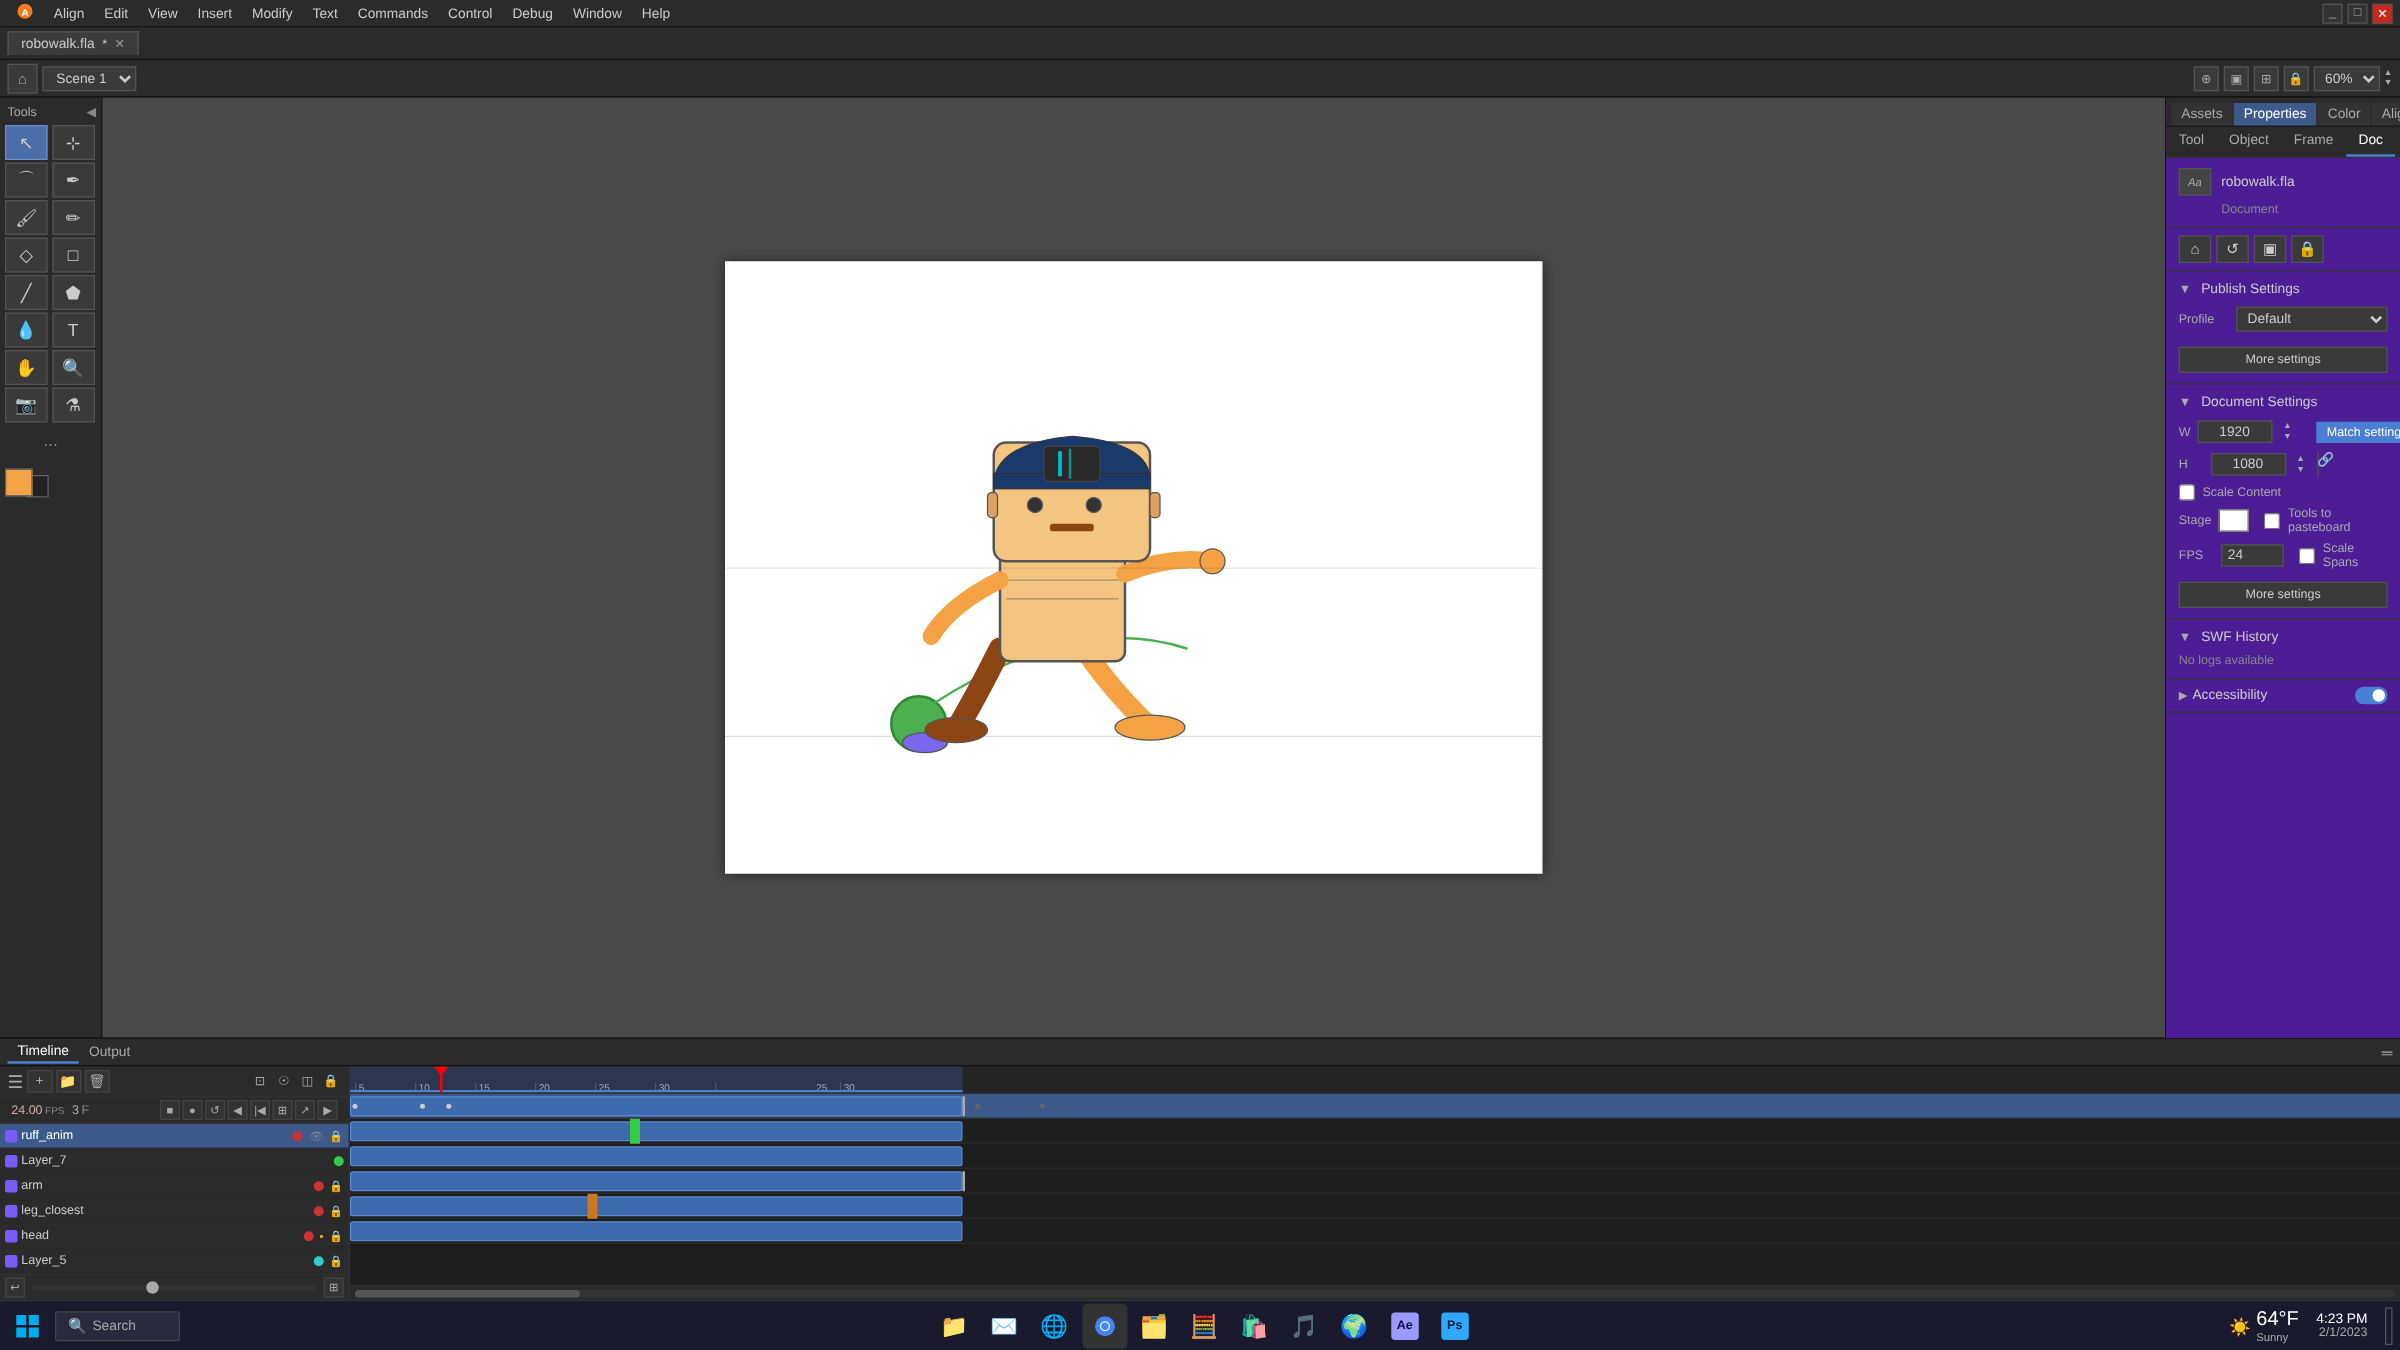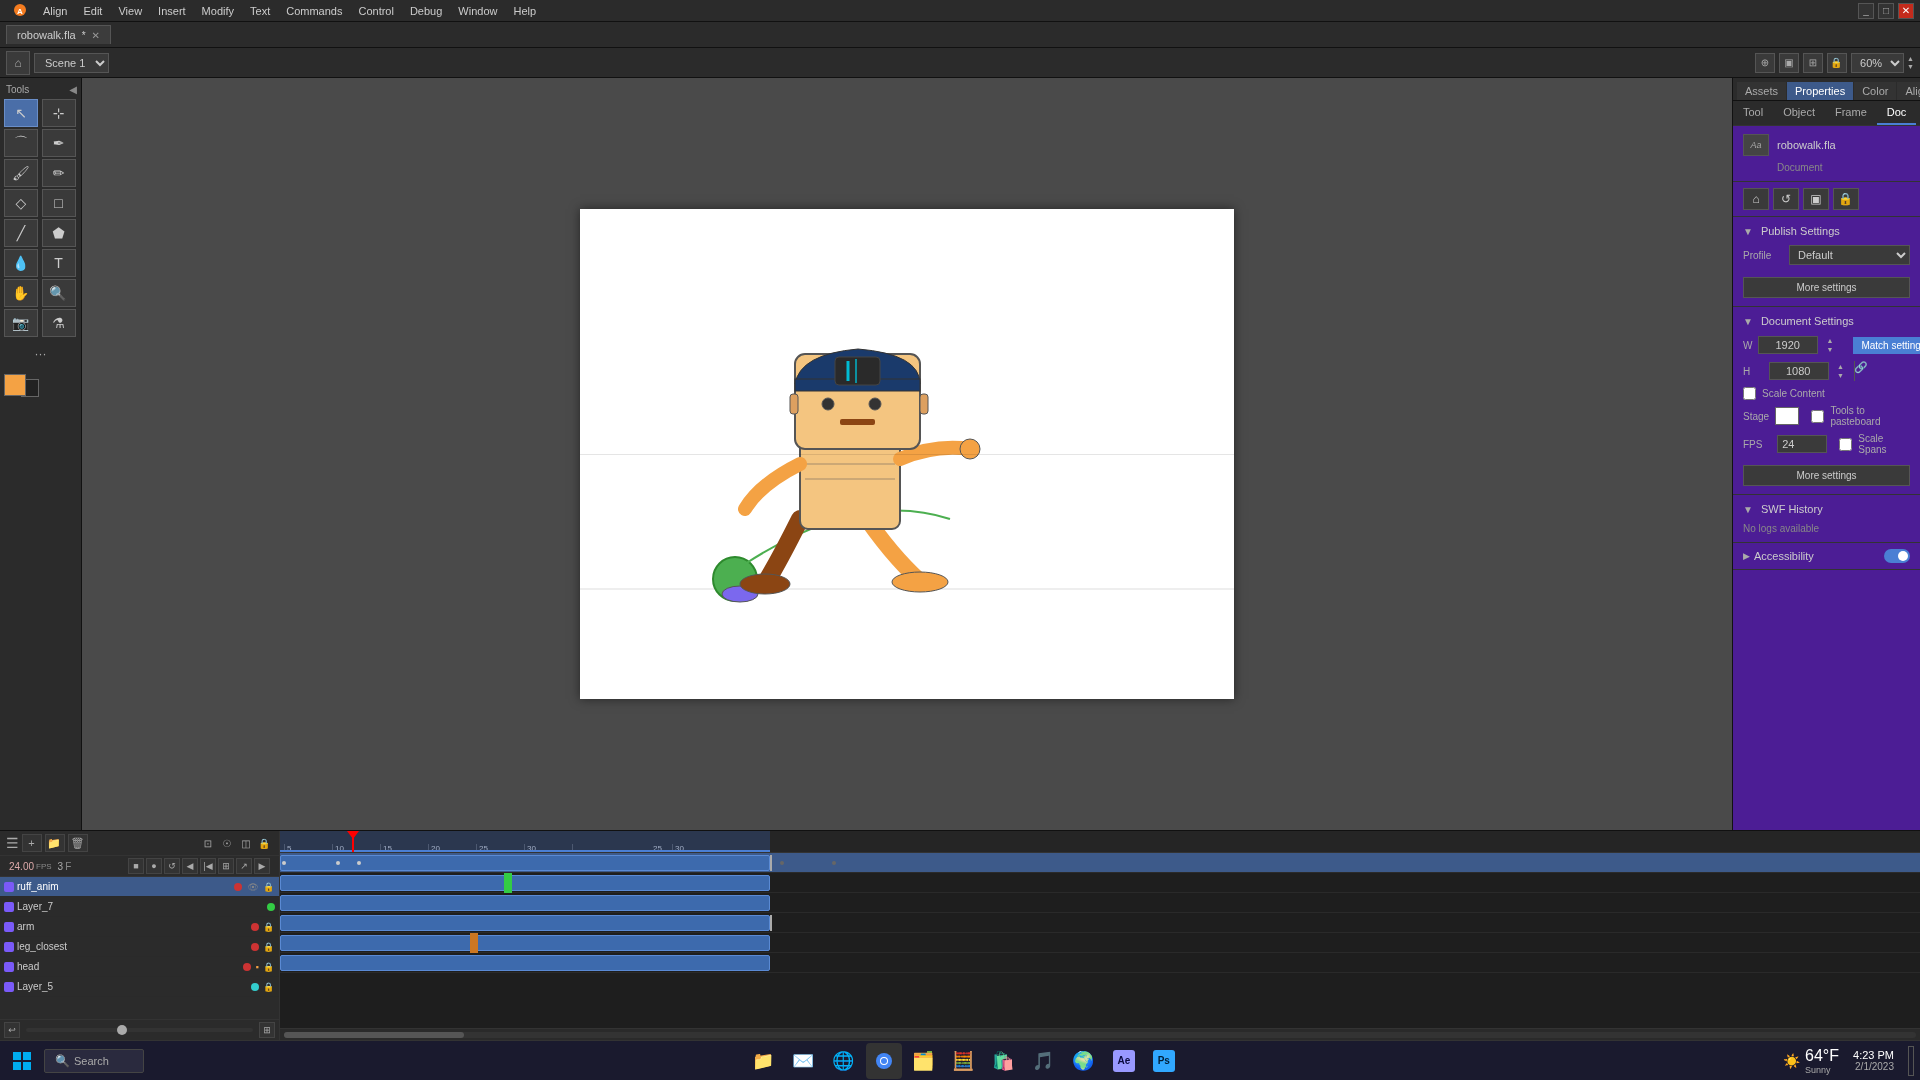--- a/index.html
+++ b/index.html
@@ -374,20 +374,25 @@
       <div style="display:flex;align-items:center;gap:4px;cursor:pointer;">
         <span style="font-size:9px;color:#aaa;">▶</span>
         <span>Accessibility</span>
       </div>
       <div class="toggle"></div>
     </div>
   </div>
 </div>
 
 <div class="bottom-panel">
+  <div class="timeline-tabs">
+    <div class="timeline-tab active">Timeline</div>
+    <div class="timeline-tab">Output</div>
+    <div class="timeline-panel-close">═</div>
+  </div>
 
   <div class="timeline-body">
 
     <div class="timeline-left">
 
       <div class="timeline-toolbar">
         <div style="font-size:14px;color:#aaa;cursor:pointer;">☰</div>
         <div style="width:20px;height:18px;background:#333;border:1px solid #444;color:#aaa;cursor:pointer;display:flex;align-items:center;justify-content:center;font-size:11px;">+</div>
         <div style="width:20px;height:18px;background:#333;border:1px solid #444;color:#aaa;cursor:pointer;display:flex;align-items:center;justify-content:center;font-size:11px;">📁</div>
         <div style="width:20px;height:18px;background:#333;border:1px solid #444;color:#aaa;cursor:pointer;display:flex;align-items:center;justify-content:center;font-size:11px;">🗑</div>

